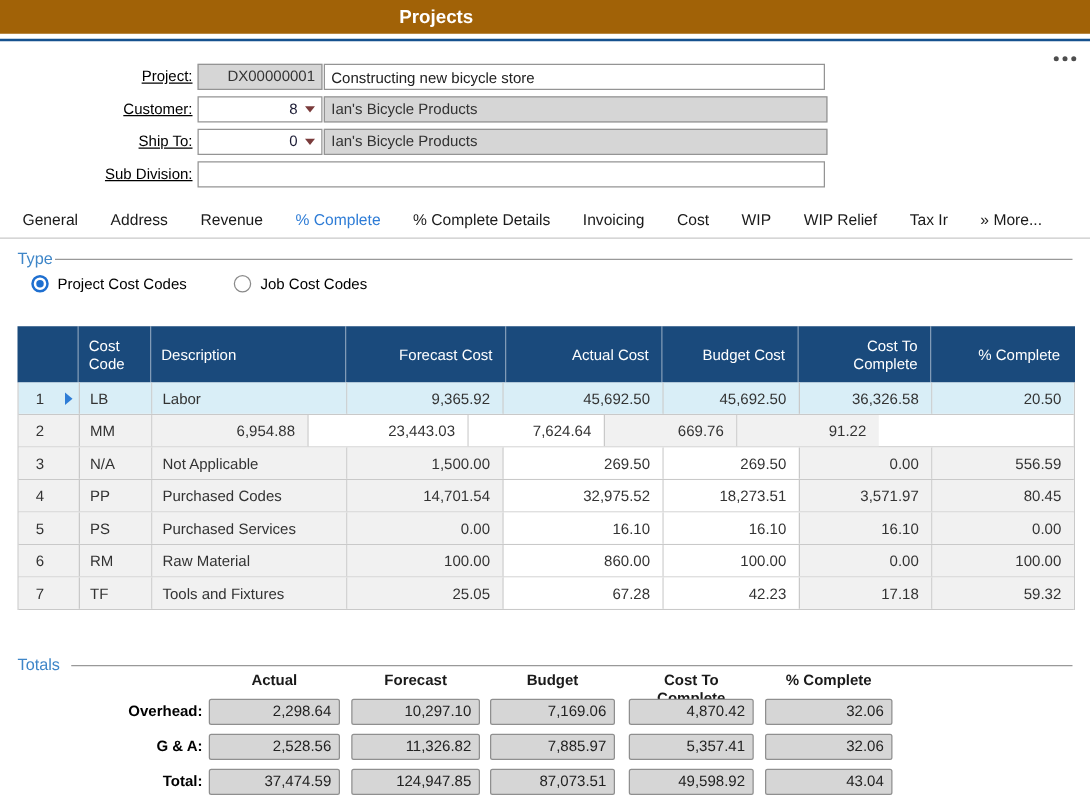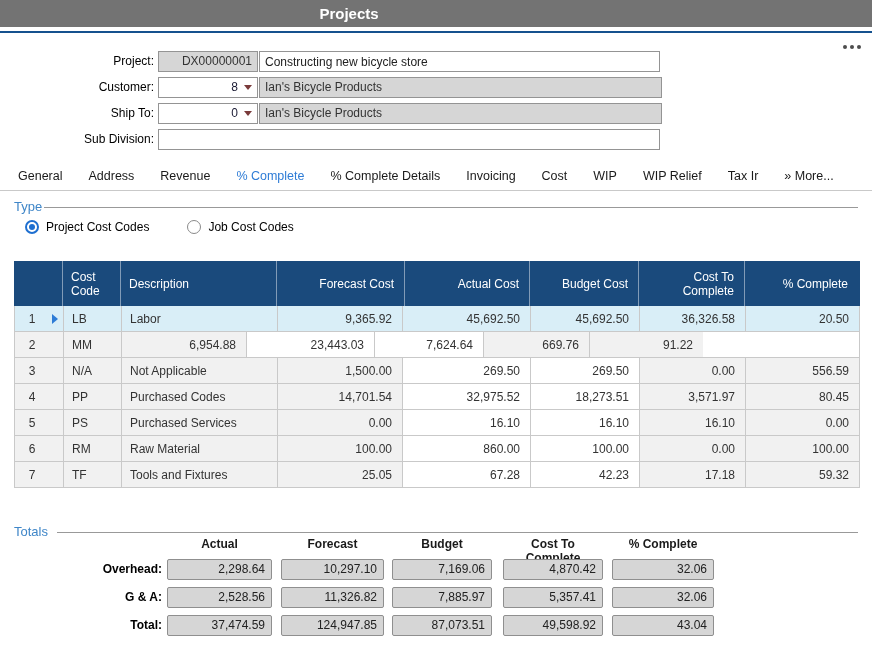--- a/index.html
+++ b/index.html
@@ -1,31 +1,31 @@
 <!DOCTYPE html>
 <html><head>
 <meta charset="utf-8">
 <style>
   * { box-sizing: border-box; }
   html,body { margin:0; padding:0; background:#fff; }
   body { width:872px; height:646px; font-family:"Liberation Sans", sans-serif; }
   .app { position:relative; width:872px; height:646px; overflow:hidden; background:#fff; }
 
   
-  .titlebar { position:absolute; top:0; left:0; width:872px; height:27px; background:#737373; }
+  .titlebar { position:absolute; top:0; left:0; width:872px; height:27px; background:#a16207; }
   .title { position:absolute; top:0; left:0; width:698px; text-align:center; line-height:27px;
            color:#fff; font-size:15px; font-weight:bold; }
   .accent { position:absolute; top:31px; left:0; width:872px; height:2px; background:#15518e; }
 
   
   .dots { position:absolute; top:43px; left:843px; height:8px; display:flex; gap:3px; align-items:center; cursor:pointer; }
   .dots i { width:4px; height:4px; border-radius:50%; background:#4d4d4d; }
 
   
-  .flabel { position:absolute; left:0; width:154px; text-align:right; font-size:12px; color:#000; line-height:21px; }
+  .flabel { position:absolute; left:0; width:154px; text-align:right; font-size:12px; color:#000; line-height:21px;text-decoration:underline; }
   .field { position:absolute; height:21px; font-size:12px; line-height:19px; }
   .ro { background:#d6d6d6; border:1px solid #949494; color:#333; padding:0 5px; }
   .txt { background:#fff; border:1px solid #949494; color:#222; padding:0 5px; font-family:inherit; font-size:12px; }
   .dd { background:#fff; border:1px solid #949494; display:flex; align-items:center; justify-content:flex-end;
         gap:6px; padding-right:5px; color:#1a1a33; cursor:pointer; }
   .arr { width:0; height:0; border-left:4px solid transparent; border-right:4px solid transparent;
          border-top:5px solid #7a3b3b; }
   .r-project { top:51px; }  .r-customer { top:77px; }  .r-shipto { top:103px; } .r-subdiv { top:129px; }
   .pos-code { left:158px; width:100px; text-align:right; }
   .pos-name { left:259px; width:401px; }

